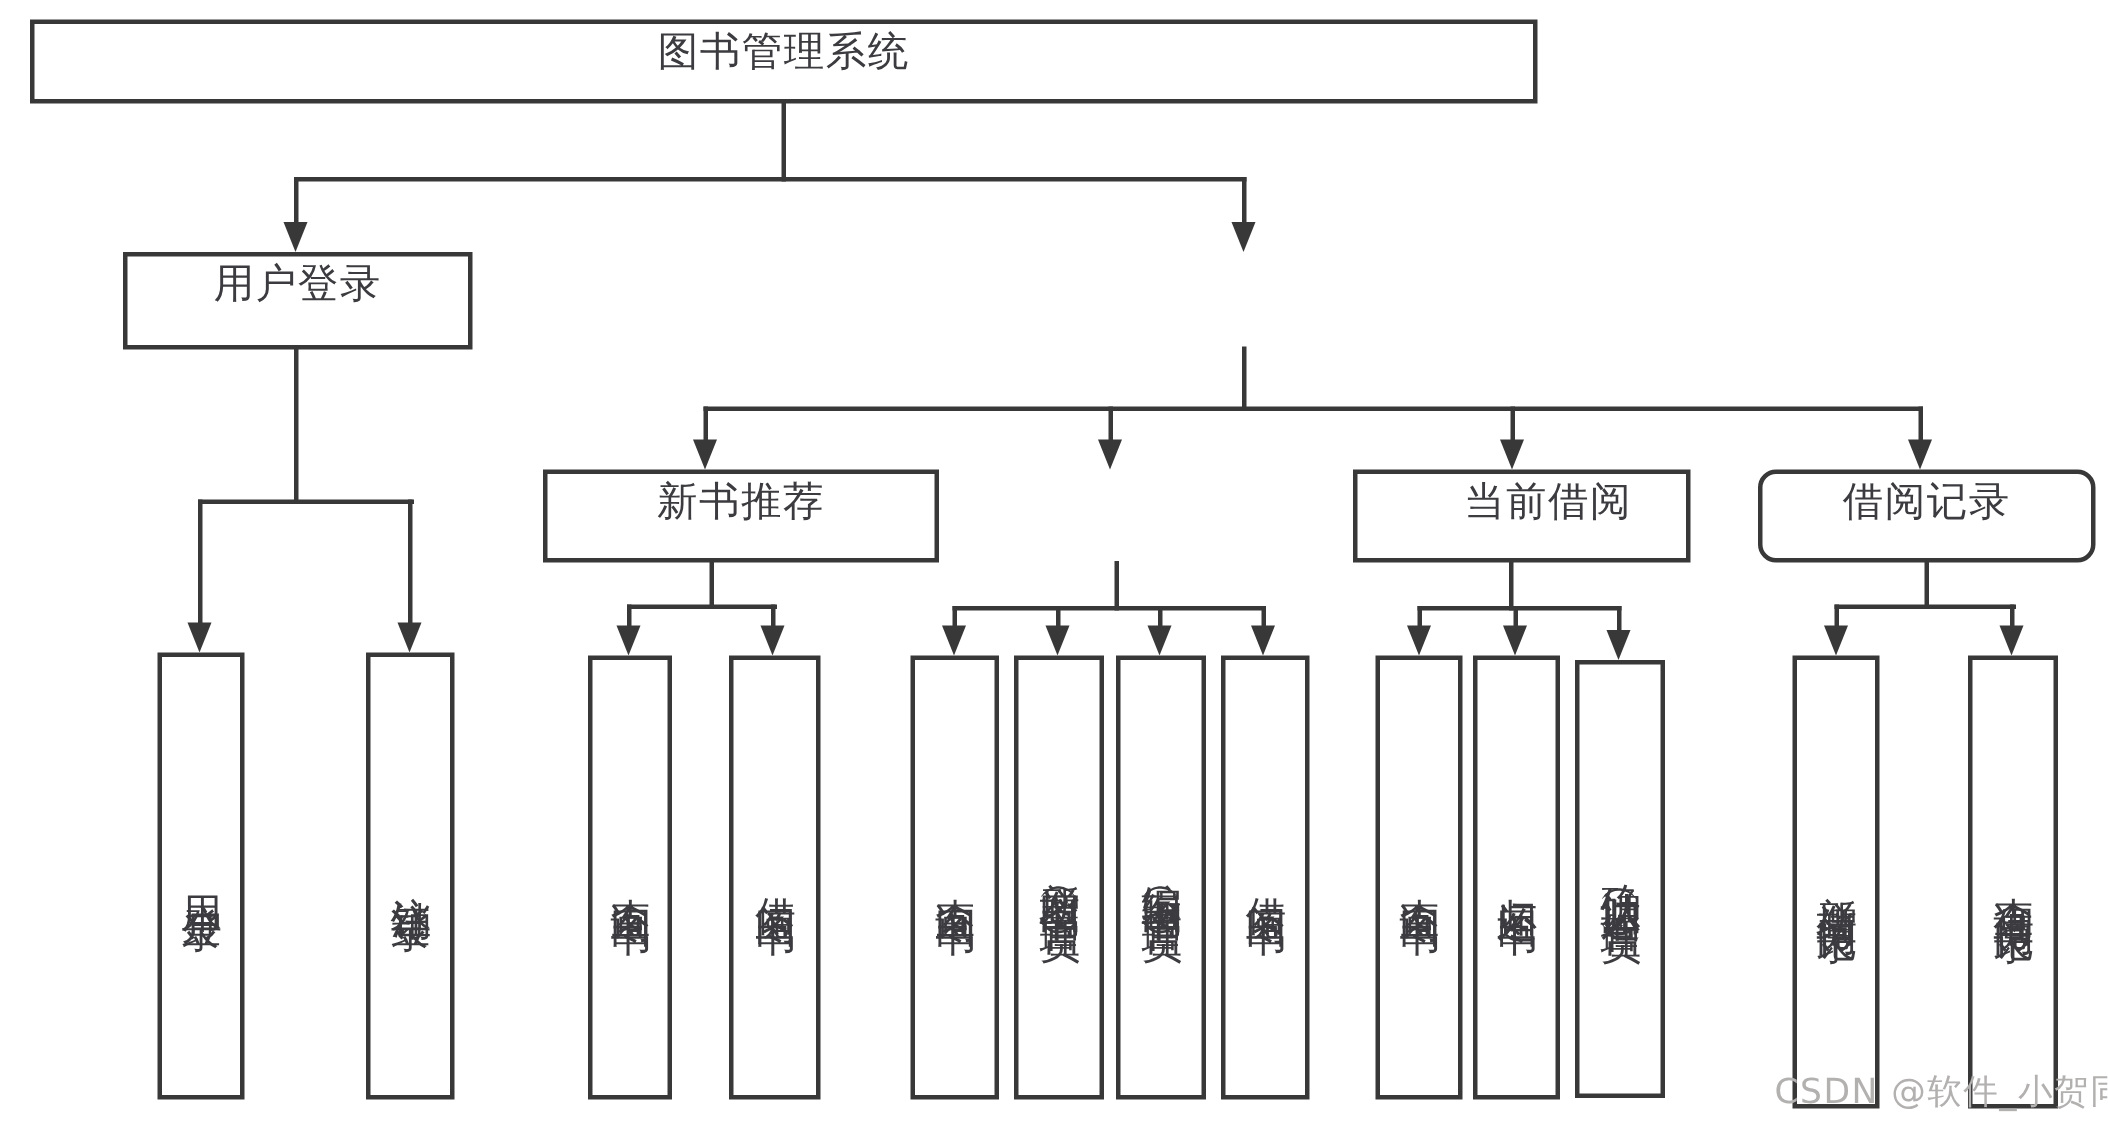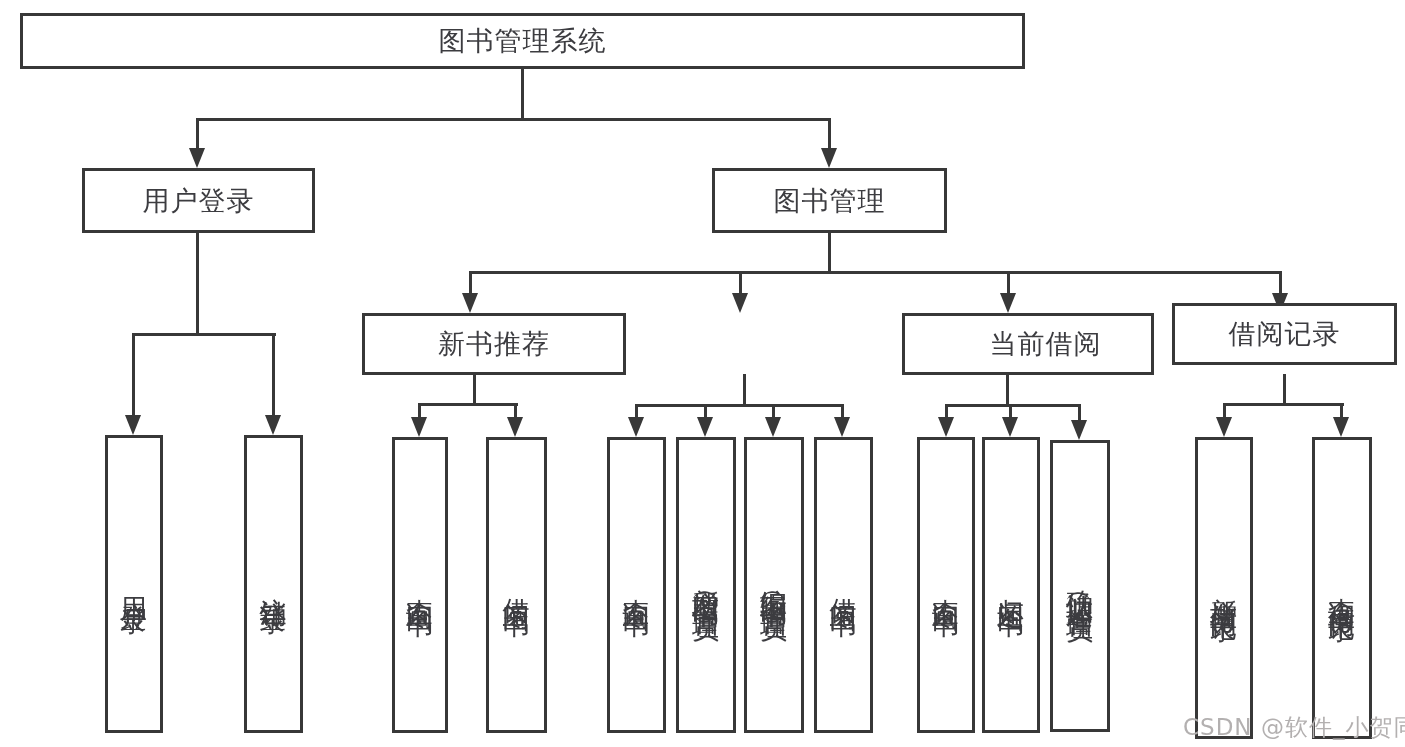--- a/index.html
+++ b/index.html
@@ -2,21 +2,21 @@
 <html><head>
 <meta charset="utf-8">
 <style>
   html,body{margin:0;padding:0;background:#fff;}
   #canvas{
     position:relative;width:1405px;height:747px;background:#ffffff;
     font-family:"DejaVu Sans",sans-serif;overflow:hidden;
   }
   .node{
     position:absolute;background:#fff;border:3px solid #383838;box-sizing:border-box;
-    display:flex;align-items:center;justify-content:center;
+    display:flex;align-items:flex-start;justify-content:center;
     font-size:27px;color:#3c3c40;letter-spacing:1px;white-space:nowrap;
   }
   .leaf{
     position:absolute;background:#fff;border:3px solid #383838;box-sizing:border-box;
     display:flex;align-items:center;justify-content:center;
   }
   .leaf span{
     writing-mode:vertical-rl;text-orientation:mixed;
     font-size:27px;color:#3c3c40;letter-spacing:4px;line-height:1;
   }
@@ -43,23 +43,20 @@
   <div class="line" style="left:521px;top:68px;width:3px;height:53px;"></div>
   <div class="line" style="left:196px;top:118px;width:635px;height:3px;"></div>
   <div class="line" style="left:196px;top:118px;width:3px;height:32px;"></div>
   <div class="line" style="left:828px;top:118px;width:3px;height:32px;"></div>
   <div class="arrow" style="left:189px;top:148px;"></div>
   <div class="arrow" style="left:821px;top:148px;"></div>
 
   <div class="node" style="left:82px;top:168px;width:233px;height:65px;">
     <span>用户登录</span>
   </div>
-  <div class="node" style="left:712px;top:168px;width:235px;height:65px;">
-    <span>图书管理</span>
-  </div>
 
   <div class="line" style="left:196px;top:231px;width:3px;height:104px;"></div>
   <div class="line" style="left:132px;top:333px;width:144px;height:3px;"></div>
   <div class="line" style="left:132px;top:333px;width:3px;height:84px;"></div>
   <div class="line" style="left:272px;top:333px;width:3px;height:84px;"></div>
   <div class="arrow" style="left:125px;top:415px;"></div>
   <div class="arrow" style="left:265px;top:415px;"></div>
 
   <div class="line" style="left:828px;top:231px;width:3px;height:42px;"></div>
   <div class="line" style="left:469px;top:271px;width:813px;height:3px;"></div>
@@ -68,24 +65,24 @@
   <div class="line" style="left:1007px;top:271px;width:3px;height:24px;"></div>
   <div class="line" style="left:1279px;top:271px;width:3px;height:24px;"></div>
   <div class="arrow" style="left:462px;top:293px;"></div>
   <div class="arrow" style="left:732px;top:293px;"></div>
   <div class="arrow" style="left:1000px;top:293px;"></div>
   <div class="arrow" style="left:1272px;top:293px;"></div>
 
   <div class="node" style="left:362px;top:313px;width:264px;height:62px;">
     <span>新书推荐</span>
   </div>
-  <div class="node" style="left:902px;top:313px;width:252px;height:62px;padding-left:35px;">
+  <div class="node" style="left:902px;top:313px;width:225px;height:62px;padding-left:35px;">
     <span>当前借阅</span>
   </div>
-  <div class="node" style="left:1172px;top:303px;width:225px;height:62px;">
+  <div class="node" style="left:1172px;top:313px;width:225px;height:62px;border-radius:12px;">
     <span>借阅记录</span>
   </div>
 
   <div class="line" style="left:473px;top:374px;width:3px;height:31px;"></div>
   <div class="line" style="left:418px;top:403px;width:100px;height:3px;"></div>
   <div class="line" style="left:418px;top:403px;width:3px;height:15px;"></div>
   <div class="line" style="left:514px;top:403px;width:3px;height:15px;"></div>
   <div class="arrow" style="left:411px;top:417px;"></div>
   <div class="arrow" style="left:507px;top:417px;"></div>
 

